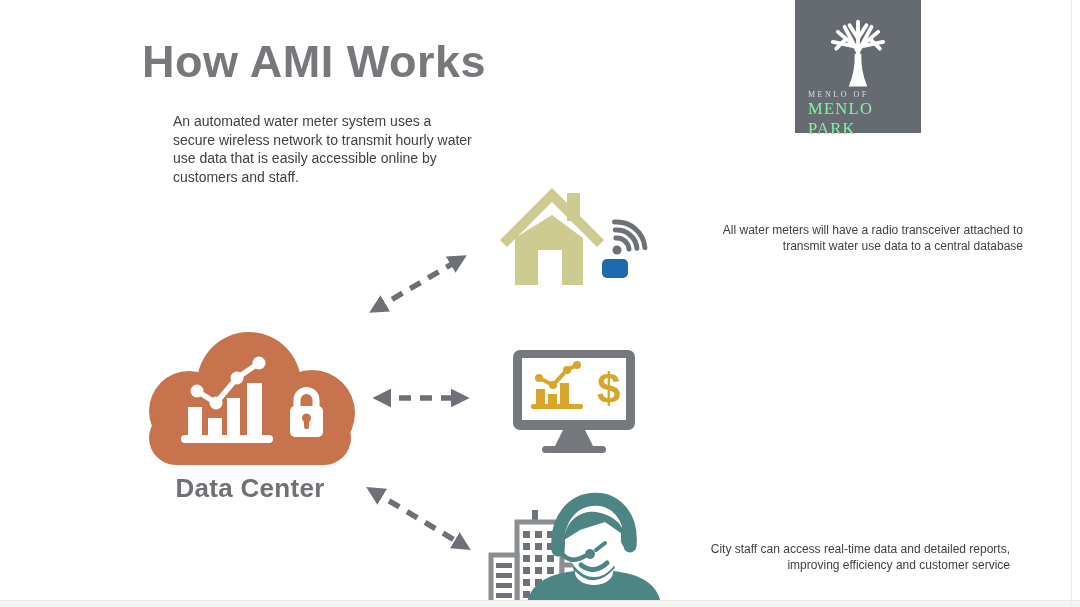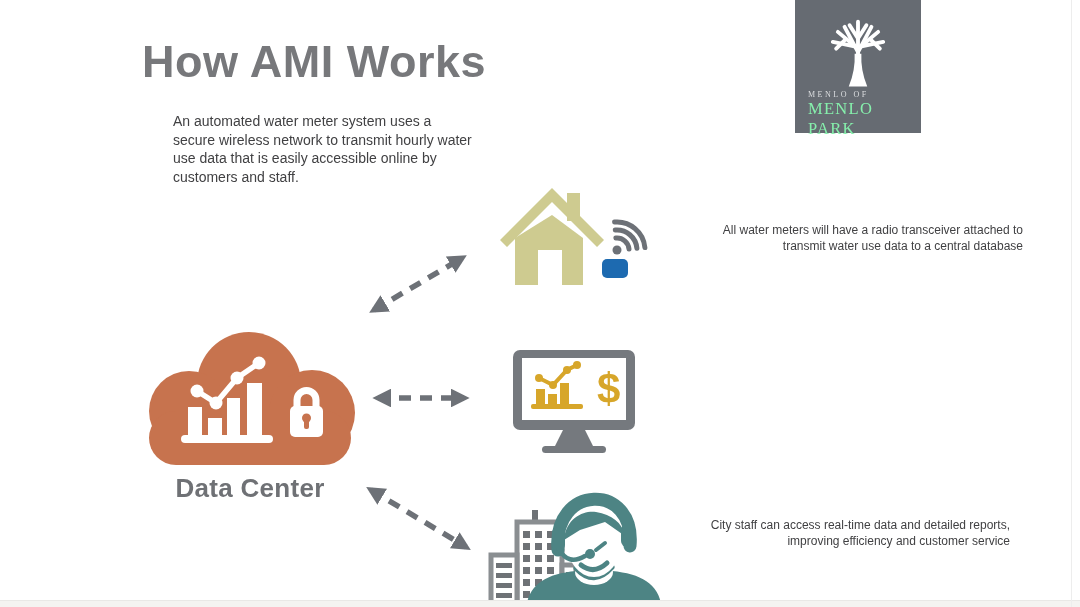--- a/index.html
+++ b/index.html
@@ -8,21 +8,21 @@
 
   
   .title{position:absolute;left:142px;top:36px;margin:0;font-size:45px;font-weight:700;
          letter-spacing:.5px;color:var(--title-gray,#77787b);}
   .intro{position:absolute;left:161px;top:100px;width:302px;margin:12px;font-size:14px;
          line-height:1.33;color:var(--body-text,#414143);}
   .desc{position:absolute;margin:16px;text-align:right;font-size:12px;line-height:1.3;
         color:var(--body-text,#414143);}
   .desc1{left:663px;top:207px;width:344px;}
   .desc2{left:660px;top:357px;width:300px;}
-  .desc3{left:650px;top:502px;width:344px;}
+  .desc3{left:650px;top:526px;width:344px;}
 
   
   .logo{position:absolute;left:795px;top:0;width:126px;height:133px;
         background:var(--logo-gray,#666b72);}
   .logo-tree{position:absolute;left:14px;top:5px;width:98px;height:84px;}
   .logo-cityof{position:absolute;left:13px;top:90px;font-family:"Liberation Serif",serif;
         font-size:8px;letter-spacing:2.5px;color:#dcdee0;}
   .logo-name{position:absolute;left:13px;top:99px;font-family:"Liberation Serif",serif;
         font-size:16.5px;letter-spacing:1.3px;color:#86efac;}
 

